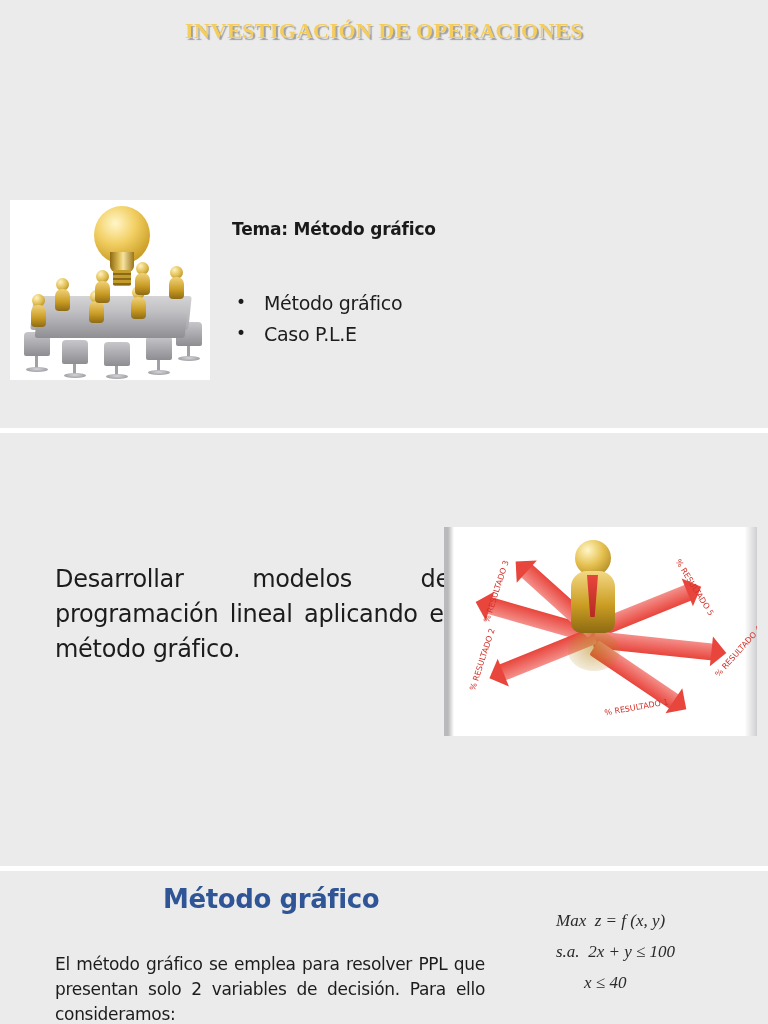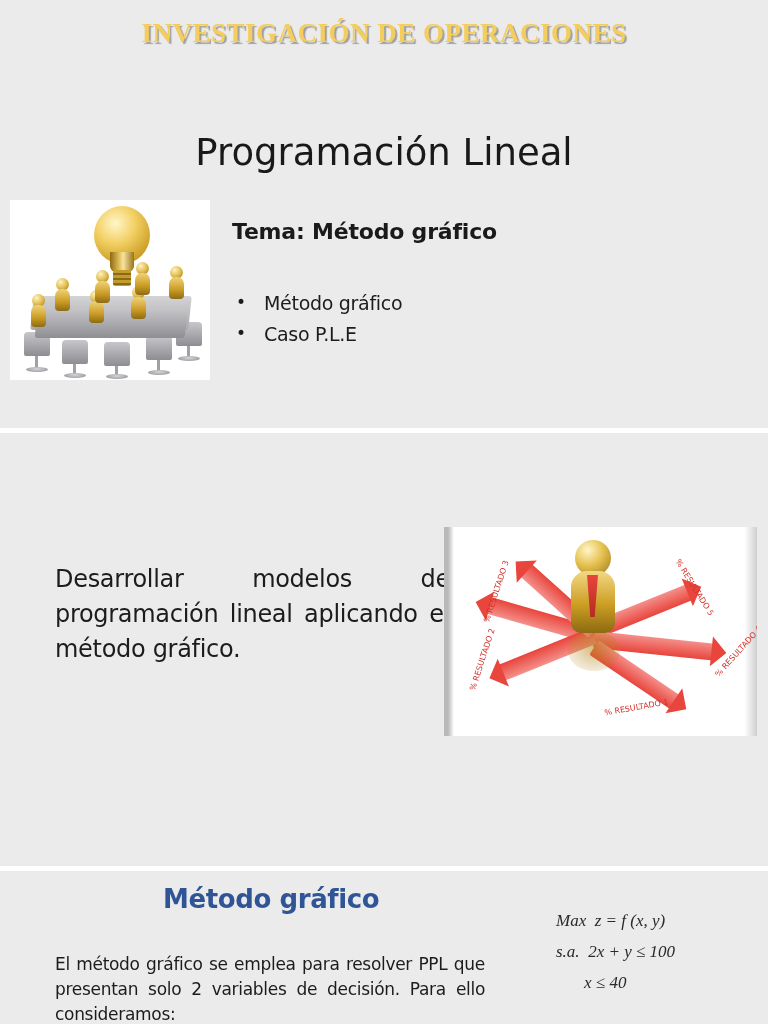--- a/index.html
+++ b/index.html
@@ -28,21 +28,21 @@
     background: #ebebeb;
   }
 
   .course-banner {
     position: absolute;
     left: 0; top: 18px;
     width: 768px;
     text-align: center;
     font-family: "Liberation Serif", serif;
     font-weight: bold;
-    font-size: 27px;
+    font-size: 22px;
     letter-spacing: 0.5px;
     color: #f5cd5c;
     text-shadow: 2px 2px 1px rgba(120,120,120,0.65);
     white-space: nowrap;
   }
 
   .main-title {
     position: absolute;
     left: 0; top: 76px;
     width: 768px;
@@ -127,21 +127,21 @@
     position: absolute;
     width: 22px; height: 5px;
     border-radius: 50%;
     background: radial-gradient(ellipse at 50% 40%,#d6d6da,#8a8a8f);
   }
 
   .tema-heading {
     position: absolute;
     left: 232px; top: 219px;
     font-family: "DejaVu Sans", sans-serif;
-    font-size: 22px;
+    font-size: 17px;
     font-weight: bold;
     color: #1a1a1a;
     letter-spacing: -0.2px;
   }
 
   .bullets {
     position: absolute;
     left: 232px; top: 288px;
     list-style: none;
   }
@@ -310,21 +310,20 @@
 <body>
 
 <div class="page">
 
   <section class="slide-title">
 
     <div class="course-banner">INVESTIGACIÓN DE OPERACIONES</div>
 
     <h1 class="main-title">
       <br>
-      <span>Programación Lineal</span>
     </h1>
 
     <div class="bulb-img">
       <div class="bulb-glass"></div>
       <div class="bulb-neck"></div>
       <div class="bulb-base"></div>
 
       <div class="chair" style="left:14px; top:132px;"></div>
       <div class="chair-stem" style="left:25px; top:156px;"></div>
       <div class="chair-base" style="left:16px; top:167px;"></div>

